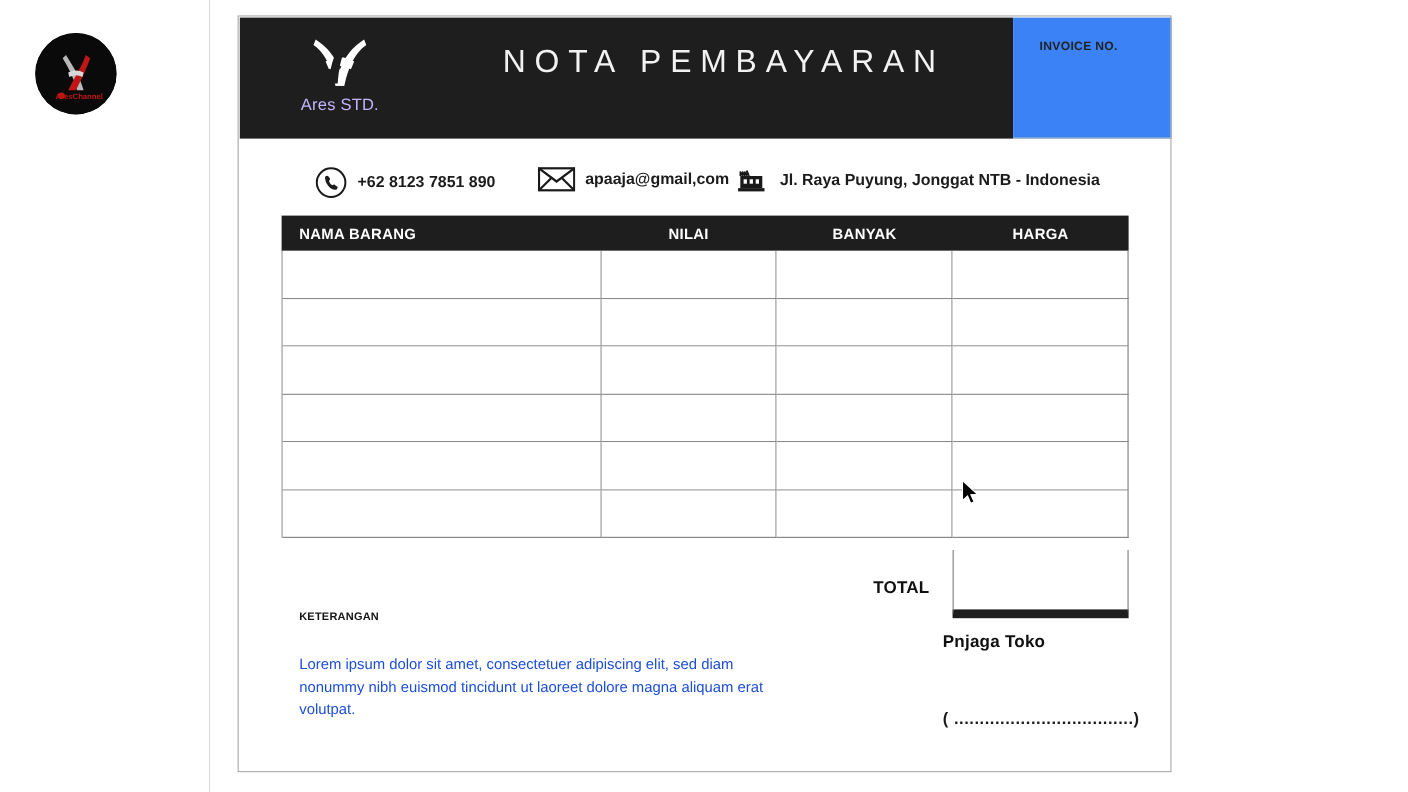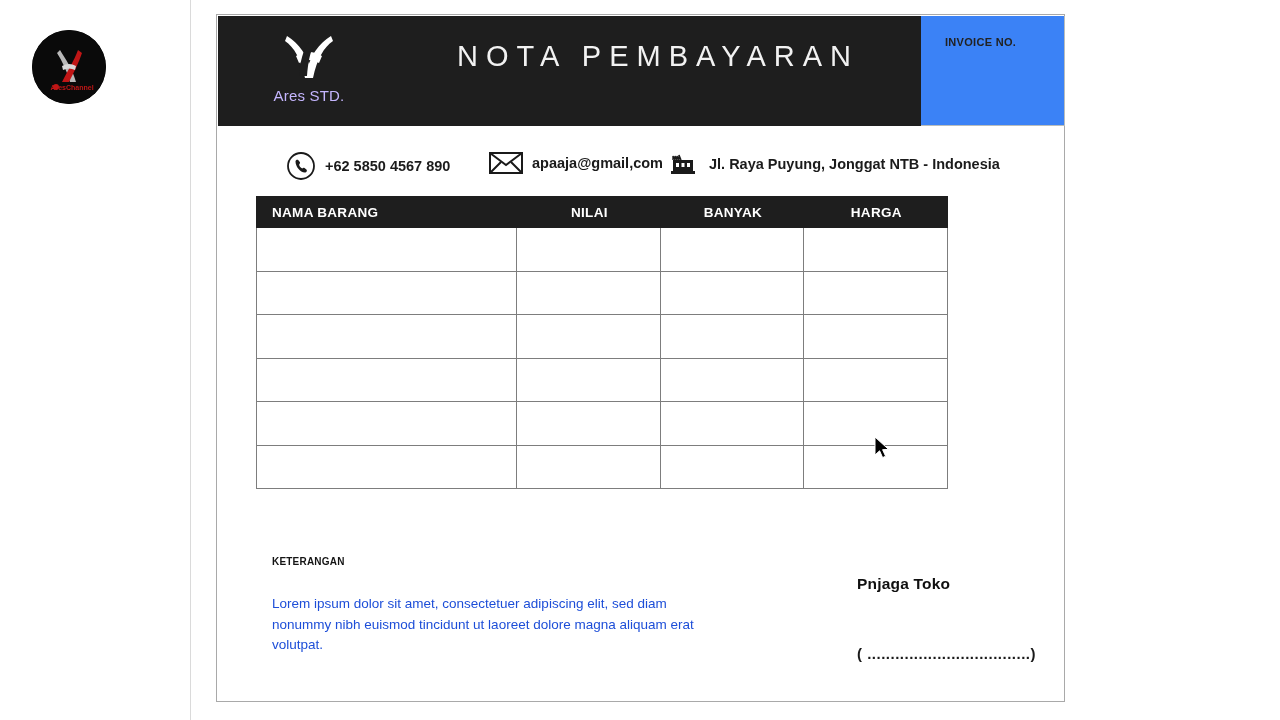--- a/index.html
+++ b/index.html
@@ -130,21 +130,21 @@
   }
   .contact-phone { left: 69px; top: 8px; }
   .contact-mail  { left: 248px; top: 8px; padding-left: 24px; }
   .contact-addr  { left: 453px; top: 8px; }
   .contact-icon { display: flex; align-items: center; justify-content: center; }
 
   
   .items-table {
     position: absolute;
     left: 39px; top: 181px;
-    width: 692px;
+    width: 770px;
   }
   .thead {
     display: flex;
     height: 32px;
     background: #1e1e1e;
   }
   .th {
     display: flex;
     align-items: center;
     color: #ffffff;
@@ -289,21 +289,21 @@
 
       <div class="contact-item contact-phone">
         <span class="contact-icon">
           <svg width="30" height="30" viewBox="0 0 30 30">
             <circle cx="15" cy="15" r="13" fill="none" stroke="#1a1a1a" stroke-width="1.8"></circle>
             <path d="M9.5 10.5 C9.5 9 11.5 8.2 12.4 9.3 L13.8 11.1 C14.4 11.9 13.9 12.7 13.2 13.2
                      C12.9 14.6 14.6 16.9 16.3 17.5 C16.9 16.9 17.8 16.5 18.5 17.1 L20.4 18.6
                      C21.4 19.4 20.8 21.3 19.4 21.4 C14.3 21.8 9.6 15.7 9.5 10.5 Z" fill="#1a1a1a"></path>
           </svg>
         </span>
-        <span>+62 5850 4567 890</span>
+        <span>+62 8123 7851 890</span>
       </div>
 
       <div class="contact-item contact-mail">
         <span class="contact-icon">
           <svg width="34" height="24" viewBox="0 0 34 24">
             <rect x="1" y="2" width="32" height="20" fill="#ffffff" stroke="#1a1a1a" stroke-width="2"></rect>
             <path d="M1 2 L17 14 L33 2" fill="none" stroke="#1a1a1a" stroke-width="2"></path>
             <path d="M1 22 L12 11 M33 22 L22 11" fill="none" stroke="#1a1a1a" stroke-width="2"></path>
           </svg>
         </span>
@@ -366,20 +366,24 @@
           </div>
           <div class="trow">
             <div class="td td-name"></div>
             <div class="td td-nilai"></div>
             <div class="td td-banyak"></div>
             <div class="td td-harga"></div>
           </div>
         </div>
     </div>
 
+    <div class="total-row">
+      <div class="total-label">TOTAL</div>
+      <div class="total-box"></div>
+    </div>
 
     <div class="notes">
       <div class="notes-title">KETERANGAN</div>
       <p class="notes-body">Lorem ipsum dolor sit amet, consectetuer adipiscing elit, sed diam nonummy nibh euismod tincidunt ut laoreet dolore magna aliquam erat volutpat.</p>
     </div>
 
     <div class="signature">
       <div class="sign-role">Pnjaga Toko</div>
       <div class="sign-line">( ...................................)</div>
     </div>

